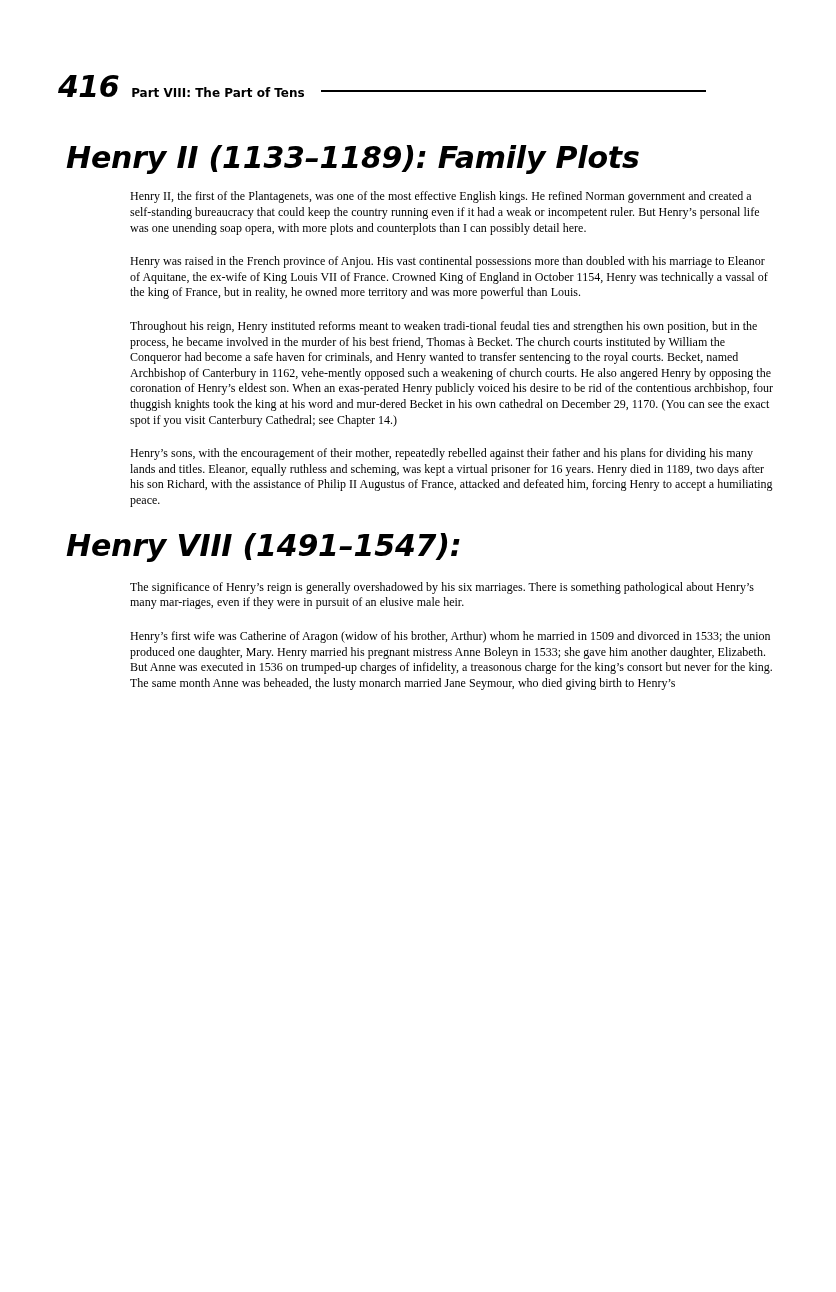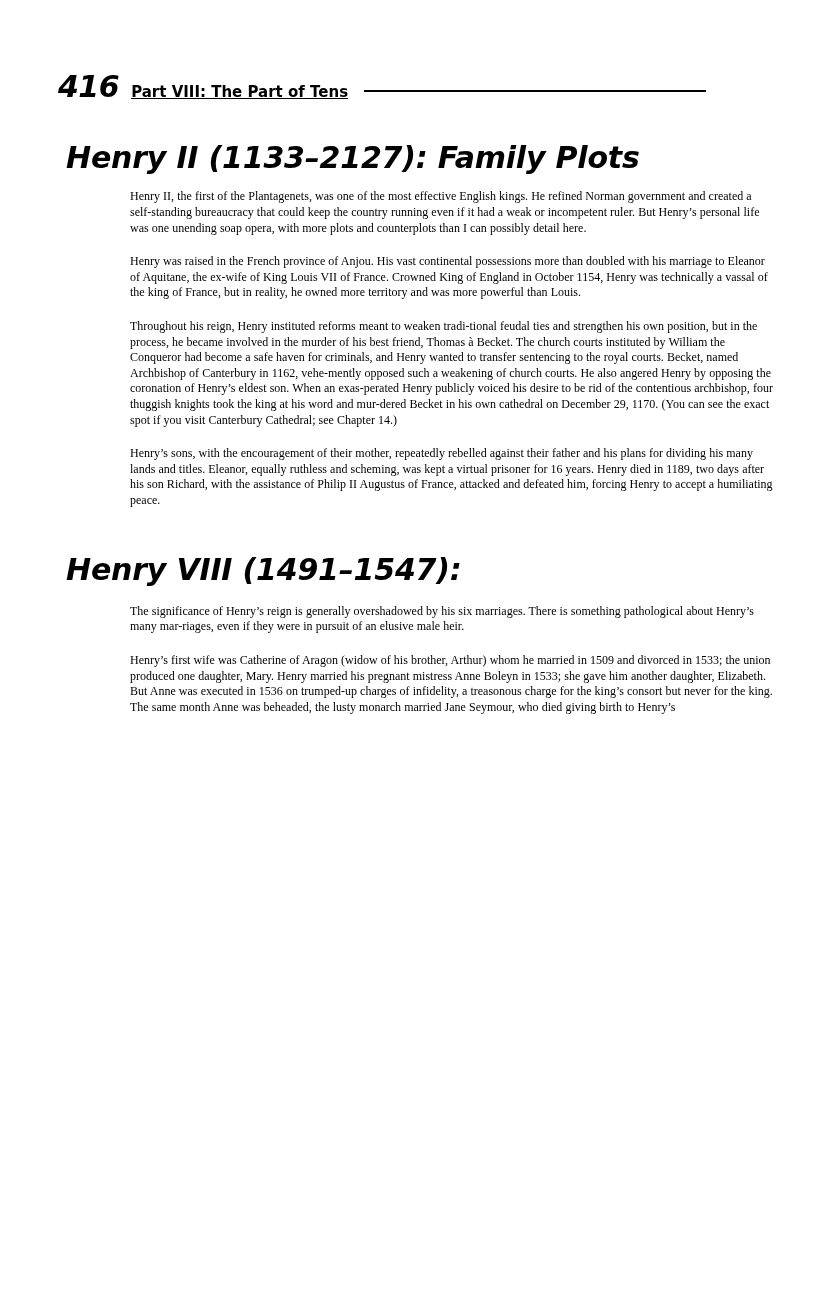--- a/index.html
+++ b/index.html
@@ -38,25 +38,24 @@
     font-family: "DejaVu Sans", sans-serif;
     font-style: italic;
     font-weight: bold;
     font-size: 30px;
     letter-spacing: -0.5px;
     line-height: 1;
   }
   .running-title {
     font-family: "DejaVu Sans", sans-serif;
     font-weight: bold;
-    font-size: 15px;
+    font-size: 12px;
     line-height: 1;
     white-space: nowrap;
     padding-bottom: 2px;
-    text-decoration: underline;
   }
   .head-rule {
     flex: 1 1 auto;
     height: 0;
     border-bottom: 2px solid #000;
     position: relative;
     top: -5px;
     margin-left: 4px;
   }
 
@@ -71,21 +70,21 @@
   h1.section-title {
     font-family: "DejaVu Sans", sans-serif;
     font-style: italic;
     font-weight: bold;
     font-size: 30px;
     line-height: 1.18;
     margin: 0 0 14px 4px;
     letter-spacing: -0.2px;
   }
   h1.section-title.second {
-    margin-top: 44px;
+    margin-top: 20px;
     margin-bottom: 16px;
   }
   h1.section-title .line2 { display: block; }
 
   p.body-par {
     font-family: "Liberation Serif", serif;
     font-size: 12px;
     line-height: 1.30;
     margin: 0 0 18px 0;
     padding-left: 68px;
@@ -100,21 +99,21 @@
 <div class="page">
 
   <div class="running-head">
     <span class="folio">416</span>
     <span class="running-title">Part VIII: The Part of Tens</span>
     <span class="head-rule"></span>
   </div>
 
   <div class="content">
 
-    <h1 class="section-title">Henry II (1133–2127): Family Plots</h1>
+    <h1 class="section-title">Henry II (1133–1189): Family Plots</h1>
 
     <p class="body-par">Henry II, the first of the Plantagenets, was one of the most effective English kings. He refined Norman government and created a self-standing bureaucracy that could keep the country running even if it had a weak or incompetent ruler. But Henry’s personal life was one unending soap opera, with more plots and counterplots than I can possibly detail here.</p>
     <p class="body-par">Henry was raised in the French province of Anjou. His vast continental possessions more than doubled with his marriage to Eleanor of Aquitane, the ex-wife of King Louis VII of France. Crowned King of England in October 1154, Henry was technically a vassal of the king of France, but in reality, he owned more territory and was more powerful than Louis.</p>
     <p class="body-par">Throughout his reign, Henry instituted reforms meant to weaken tradi-tional feudal ties and strengthen his own position, but in the process, he became involved in the murder of his best friend, Thomas à Becket. The church courts instituted by William the Conqueror had become a safe haven for criminals, and Henry wanted to transfer sentencing to the royal courts. Becket, named Archbishop of Canterbury in 1162, vehe-mently opposed such a weakening of church courts. He also angered Henry by opposing the coronation of Henry’s eldest son. When an exas-perated Henry publicly voiced his desire to be rid of the contentious archbishop, four thuggish knights took the king at his word and mur-dered Becket in his own cathedral on December 29, 1170. (You can see the exact spot if you visit Canterbury Cathedral; see Chapter 14.)</p>
     <p class="body-par">Henry’s sons, with the encouragement of their mother, repeatedly rebelled against their father and his plans for dividing his many lands and titles. Eleanor, equally ruthless and scheming, was kept a virtual prisoner for 16 years. Henry died in 1189, two days after his son Richard, with the assistance of Philip II Augustus of France, attacked and defeated him, forcing Henry to accept a humiliating peace.</p>
 
     <h1 class="section-title second">
       <span class="line1">Henry VIII (1491–1547):</span>
     </h1>
 

